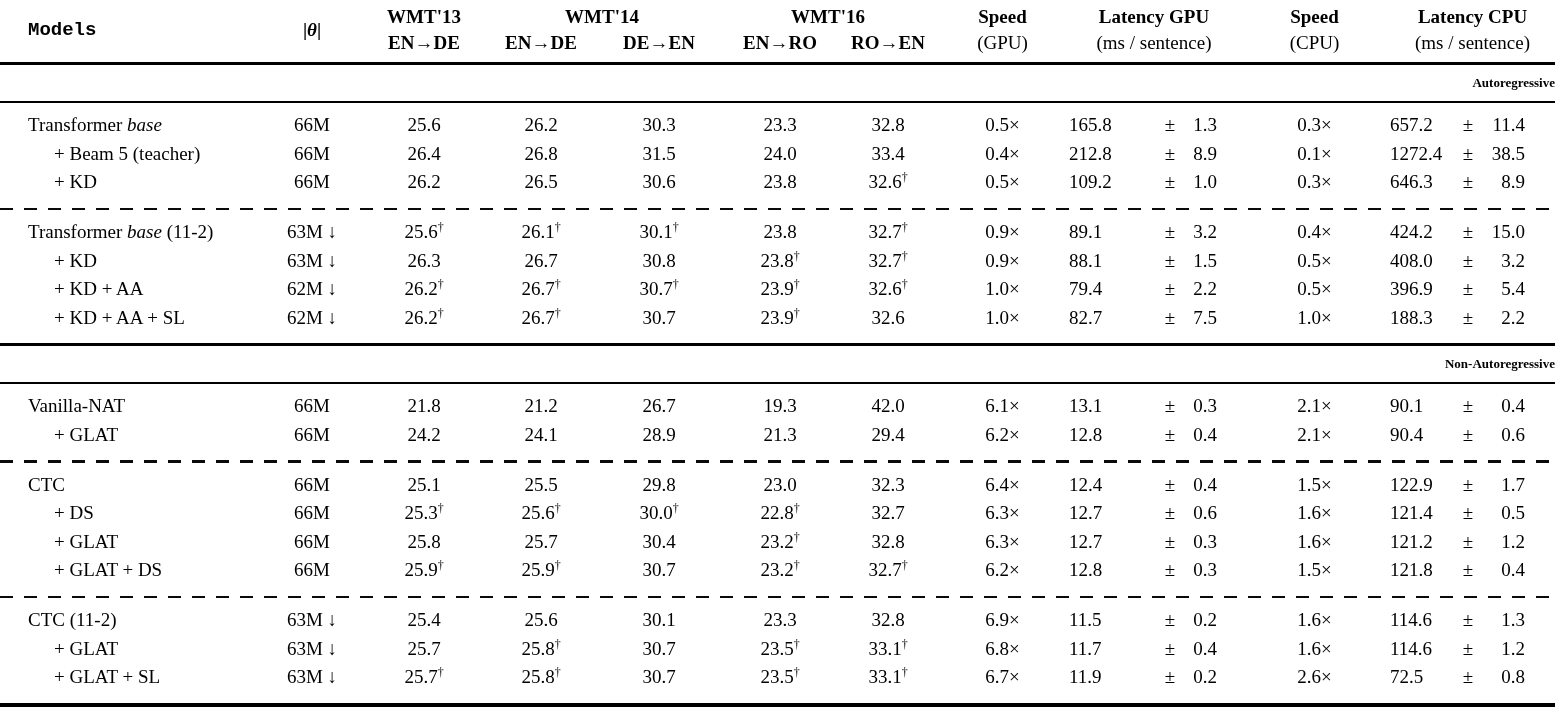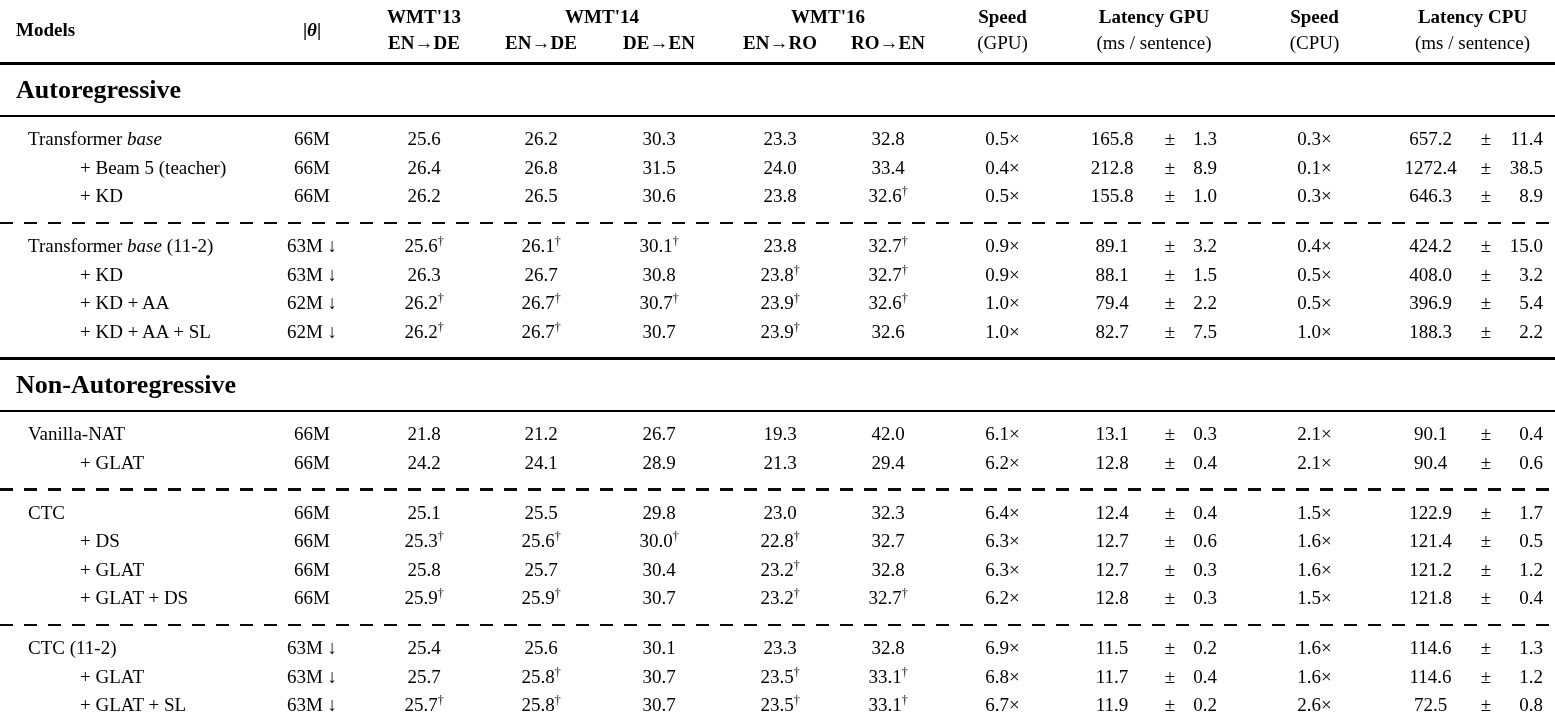--- a/index.html
+++ b/index.html
@@ -16,54 +16,54 @@
     display:grid;
     grid-template-columns:260px 104px 120px 114px 122px 120px 96px 133px 170px 151px 165px;
     align-items:center;
   }
 
   
   .thead { padding:4px 0 6px 0; }
   .thead .grid { grid-template-rows:26px 26px; align-items:center; }
   .h { font-weight:bold; text-align:center; }
   .h-sub { font-weight:normal; text-align:center; }
-  .h-models { grid-row:1 / 3; grid-column:1; text-align:left; padding-left:16px; font-weight:bold; }
+  .h-models { grid-row:1 / 3; grid-column:1; text-align:left; padding-left:28px; font-weight:bold;font-family:Liberation Mono, monospace; }
   .h-param  { grid-row:1 / 3; grid-column:2; text-align:center; font-weight:bold; }
   .h-param .theta { font-style:italic; }
   .r1 { grid-row:1; } .r2 { grid-row:2; }
   .c3 { grid-column:3; } .c4 { grid-column:4; } .c5 { grid-column:5; }
   .c6 { grid-column:6; } .c7 { grid-column:7; } .c8 { grid-column:8; }
   .c9 { grid-column:9; } .c10 { grid-column:10; } .c11 { grid-column:11; }
   .span45 { grid-column:4 / 6; } .span67 { grid-column:6 / 8; }
 
   
   .rule-med   { height:3px; background:#000; }
   .rule-thin  { height:2px; background:#000; }
   .rule-thick { height:4px; background:#000; }
   .dashed {
     height:2.5px;
     background:repeating-linear-gradient(to right,#0a0a0a 0px,#0a0a0a 13px,transparent 13px,transparent 24px);
   }
 
   
-  .section-title { font-weight:bold; padding:10px 0 10px 16px; font-size:26px; }
+  .section-title { font-weight:bold; padding:10px 0 10px 16px; font-size:13px;text-align:right; }
 
   
   .tgroup { padding:8px 0 11px 0; }
   .trow { height:28.5px; }
   .cell-model { padding-left:28px; white-space:nowrap; }
-  .cell-model.indent { padding-left:80px; }
+  .cell-model.indent { padding-left:54px; }
   .cell-model em { font-style:italic; }
   .cc { text-align:center; white-space:nowrap; }
   sup.dag { font-size:12px; vertical-align:super; line-height:0; }
 
   .lat { display:grid; align-items:baseline; white-space:nowrap; }
   .lat-gpu { grid-template-columns:1fr 30px 32px; padding-right:22px; }
-  .lat-cpu { grid-template-columns:1fr 30px 42px; padding-right:12px; }
-  .lat .v  { text-align:center; }
+  .lat-cpu { grid-template-columns:1fr 30px 42px; padding-right:30px; }
+  .lat .v  { text-align:left; }
   .lat .pm { text-align:center; }
   .lat .e  { text-align:right; }
 </style>
 </head>
 <body>
 
 <div class="table">
 
   <div class="thead">
     <div class="grid">
@@ -146,21 +146,21 @@
         <div class="grid trow">
           <div class="cell-model indent">+ KD</div>
           <div class="cc">66M</div>
           <div class="cc">26.2</div>
           <div class="cc">26.5</div>
           <div class="cc">30.6</div>
           <div class="cc">23.8</div>
           <div class="cc">32.6<sup class="dag">†</sup></div>
           <div class="cc">0.5×</div>
           <div class="lat lat-gpu">
-            <span class="v">155.8</span>
+            <span class="v">109.2</span>
             <span class="pm">±</span>
             <span class="e">1.0</span>
           </div>
           <div class="cc">0.3×</div>
           <div class="lat lat-cpu">
             <span class="v">646.3</span>
             <span class="pm">±</span>
             <span class="e">8.9</span>
           </div>
         </div>

